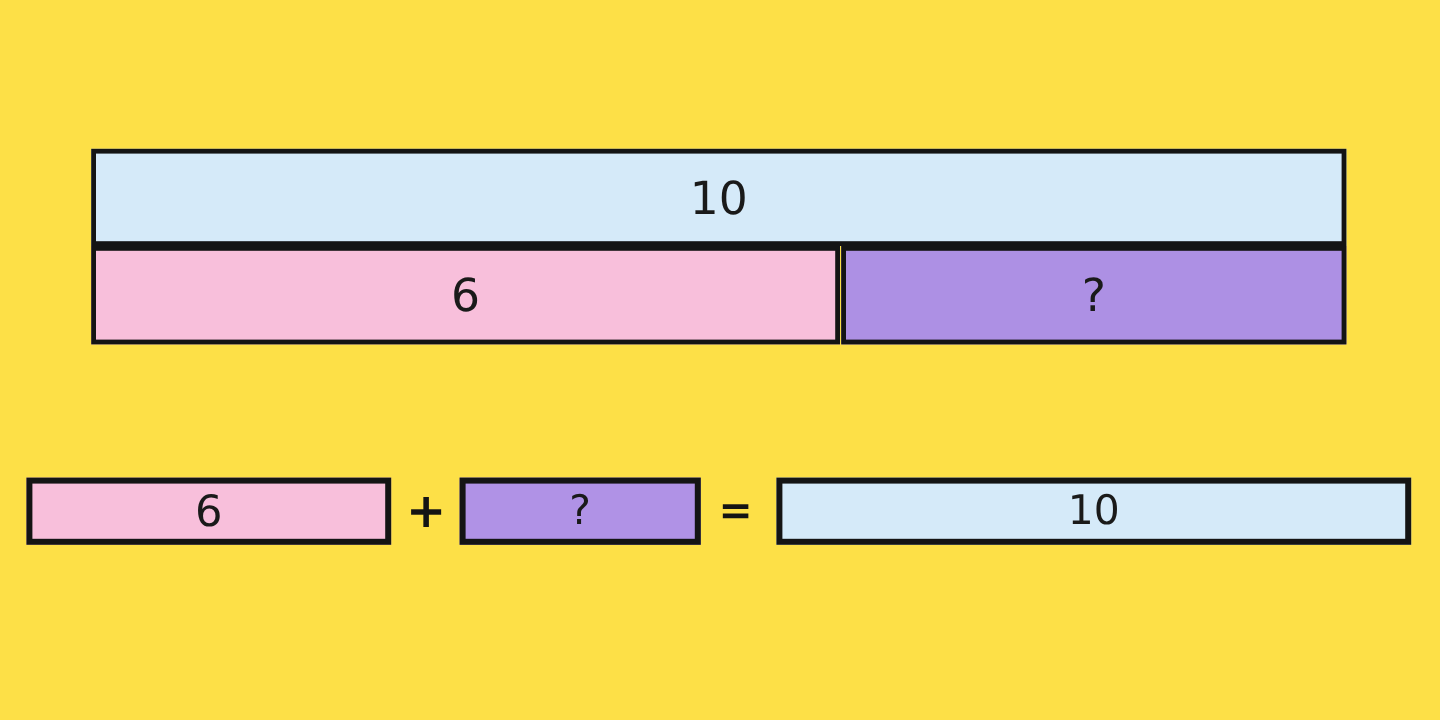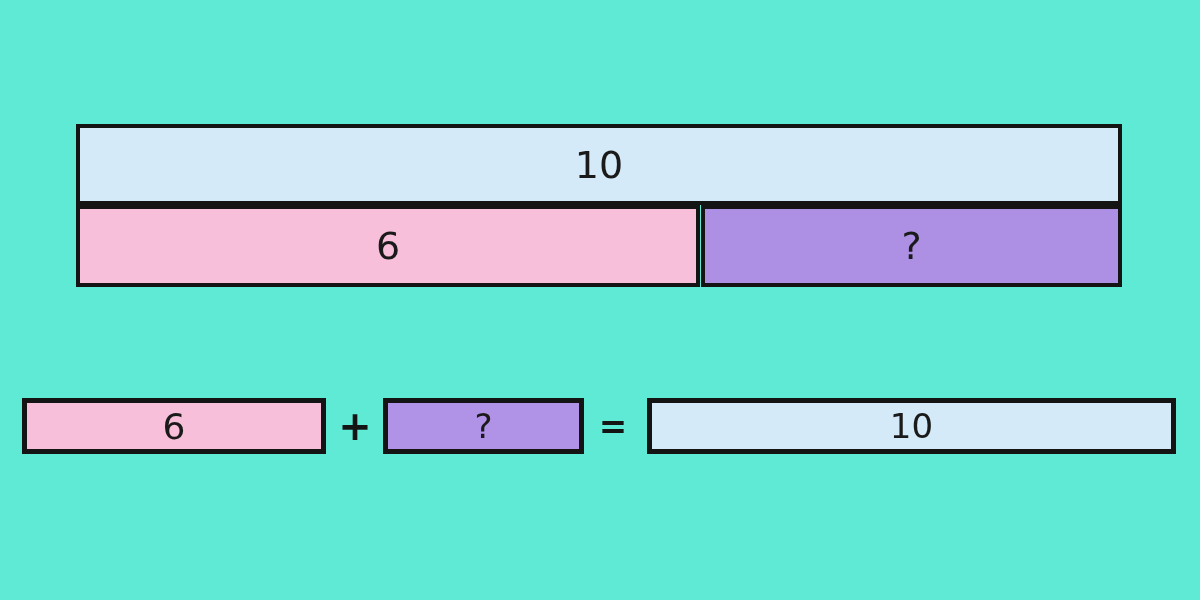--- a/index.html
+++ b/index.html
@@ -5,21 +5,21 @@
   html, body {
     margin: 0;
     padding: 0;
     background: #ffffff;
     font-family: "DejaVu Sans", "Liberation Sans", sans-serif;
   }
   .canvas {
     position: relative;
     width: 1200px;
     height: 600px;
-    background: #5eead4;
+    background: #fde047;
     overflow: hidden;
   }
   .box {
     position: absolute;
     box-sizing: border-box;
     border: 4px solid #141414;
     display: flex;
     align-items: center;
     justify-content: center;
     color: #1a1a1a;

